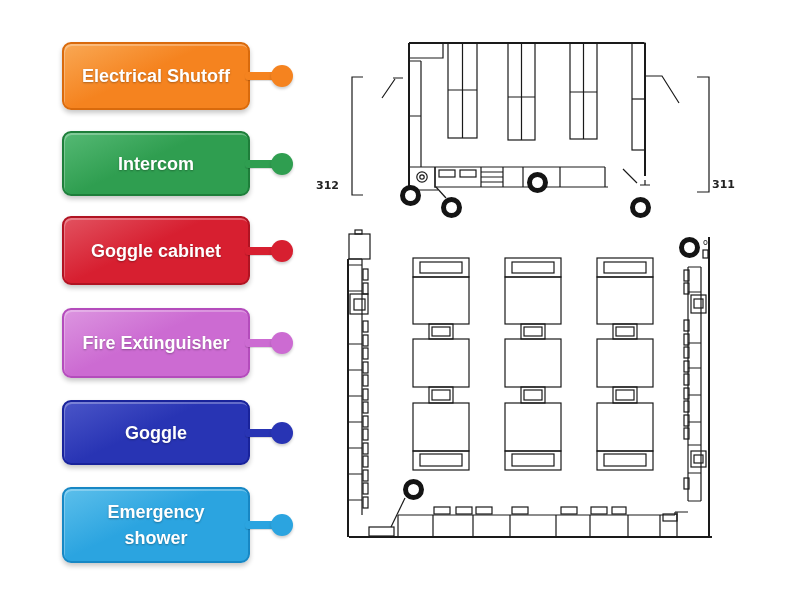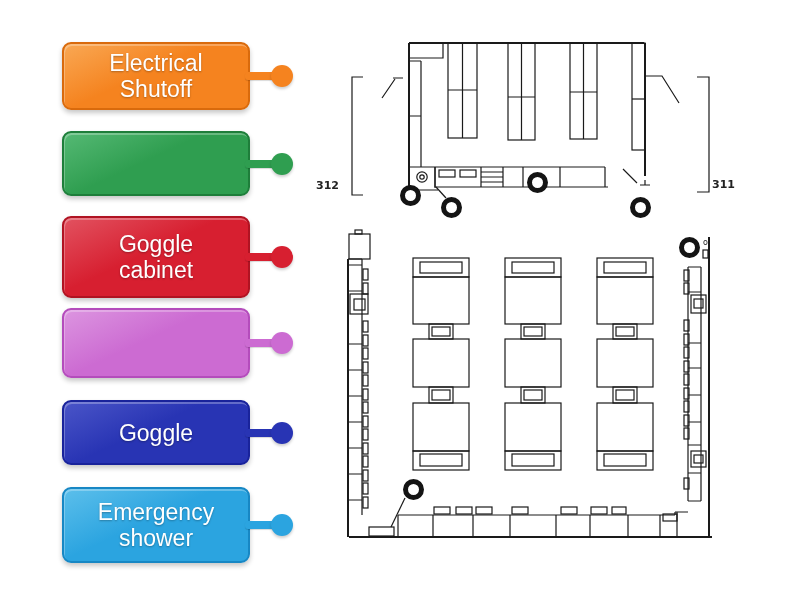--- a/index.html
+++ b/index.html
@@ -12,37 +12,37 @@
     position:absolute;left:62px;width:188px;
     border-radius:9px;
     display:flex;align-items:center;justify-content:center;
     background:linear-gradient(155deg,var(--cl) 0%,var(--c) 45%,var(--c) 100%);
     border:2px solid var(--cd);
     box-shadow:inset 1px 2px 0 rgba(255,255,255,.28), 0 3px 5px rgba(0,0,0,.22);
     box-sizing:border-box;
     cursor:pointer;
   }
   .label-card .txt{
-    color:#ffffff;font-weight:normal;font-size:23px;line-height:26px;
+    color:#ffffff;font-weight:bold;font-size:18px;line-height:26px;
     text-align:center;max-width:150px;
     text-shadow:0 1px 2px rgba(0,0,0,.3);
   }
   .label-card .stem{
     position:absolute;right:-27px;top:50%;margin-top:-4px;
     width:30px;height:8px;background:var(--c);border-radius:3px;
     box-shadow:0 1px 1px rgba(0,0,0,.15);
   }
   .label-card .dot{
     position:absolute;right:-45px;top:50%;margin-top:-11px;
     width:22px;height:22px;border-radius:50%;background:var(--c);
     box-shadow:0 2px 3px rgba(0,0,0,.2);
   }
   .label-card:nth-of-type(1){top:42px;height:68px;}
   .label-card:nth-of-type(2){top:131px;height:65px;}
-  .label-card:nth-of-type(3){top:216px;height:82px;}
+  .label-card:nth-of-type(3){top:216px;height:69px;}
   .label-card:nth-of-type(4){top:308px;height:70px;}
   .label-card:nth-of-type(5){top:400px;height:65px;}
   .label-card:nth-of-type(6){top:487px;height:76px;}
 
   
   #plan{position:absolute;left:0;top:0;}
   #plan path, #plan rect, #plan line, #plan circle{
     fill:none;stroke:#1a1a1a;stroke-width:1.2;
   }
   #plan .wall{stroke-width:2;}
@@ -227,29 +227,31 @@
     </g>
   </g>
 </svg>
 
 <div class="label-card" style="--c: #F5831F; --cd: #D96A0C; --cl: #F9A854;">
   <span class="txt">Electrical Shutoff</span>
   <span class="stem"></span>
   <span class="dot"></span>
 </div>
 <div class="label-card" style="--c: #2F9E50; --cd: #1E7E3A; --cl: #55B974;">
+  <span class="txt">Intercom</span>
   <span class="stem"></span>
   <span class="dot"></span>
 </div>
 <div class="label-card" style="--c: #D71F30; --cd: #B01322; --cl: #E25260;">
   <span class="txt">Goggle cabinet</span>
   <span class="stem"></span>
   <span class="dot"></span>
 </div>
 <div class="label-card" style="--c: #CC6BD2; --cd: #B44CBC; --cl: #DC95E0;">
+  <span class="txt">Fire Extinguisher</span>
   <span class="stem"></span>
   <span class="dot"></span>
 </div>
 <div class="label-card" style="--c: #2834B4; --cd: #19239B; --cl: #4A55C8;">
   <span class="txt">Goggle</span>
   <span class="stem"></span>
   <span class="dot"></span>
 </div>
 <div class="label-card" style="--c: #2BA4E0; --cd: #1787C4; --cl: #5CBFEB;">
   <span class="txt">Emergency shower</span>

